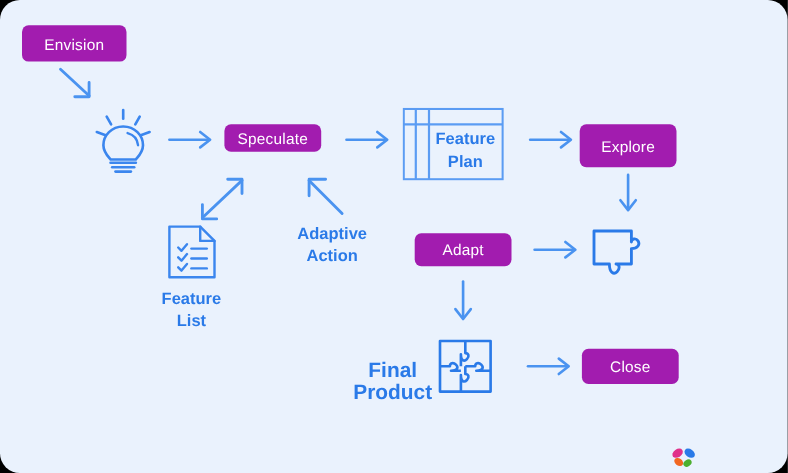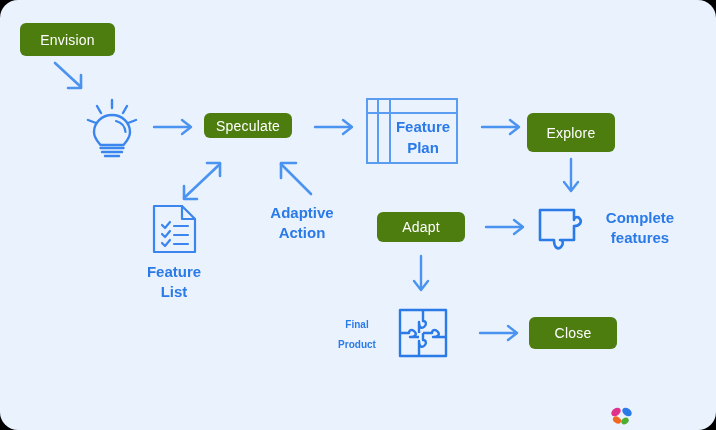--- a/index.html
+++ b/index.html
@@ -2,21 +2,21 @@
 <html><head>
 <meta charset="utf-8">
 <style>
   html,body{margin:0;padding:0;background:#000;}
   body{width:716px;height:430px;overflow:hidden;
        font-family:"Liberation Sans","DejaVu Sans",sans-serif;}
   #card{position:absolute;left:0;top:0;width:716px;height:430px;
         background:#eaf2fd;border-radius:18px;overflow:hidden;}
   .node{position:absolute;}
   .btn{display:flex;align-items:center;justify-content:center;
-       background:#4d7c0f;color:#fff;border-radius:6px;
+       background:#a21caf;color:#fff;border-radius:6px;
        font-size:14px;letter-spacing:.2px;white-space:nowrap;}
   .lbl{color:#2a7ae8;font-weight:bold;font-size:14px;line-height:18px;
        text-align:center;white-space:pre-line;}
   .icon svg{display:block;}
   .arrow svg{display:block;overflow:visible;}
   #logo{position:absolute;left:607px;top:404px;width:30px;height:24px;}
 </style>
 </head>
 <body>
 
@@ -146,31 +146,29 @@
     </svg>
   </div>
 
   <div class="node icon" style="left:538px;top:208px;width:48px;height:46px;">
     <svg width="48" height="46" viewBox="0 0 48 46">
       <path d="M2 2 L36 2 L36 12 C36 9 40 8 42 11 C44 14 42 18 36 18 L36 32 L22 32
                C25 32 26 36 23 39 C20 42 16 40 16 32 L2 32 Z" stroke="#2a7ae8" stroke-width="2.6" fill="none" stroke-linejoin="round"></path>
     </svg>
   </div>
 
-  <div class="node lbl" style="left:588px;top:208px;width:104px;font-size:15px;line-height:20px;">Complete
-features</div>
 
   <div class="node arrow" style="left:412px;top:255px;width:18px;height:38px;">
     <svg width="18" height="38" viewBox="0 0 18 38">
       <path d="M9 1 L9 33" stroke="#4a93f0" stroke-width="2.4" stroke-linecap="round"></path>
       <path d="M2 26 L9 35 L16 26" stroke="#4a93f0" stroke-width="2.4" fill="none" stroke-linecap="round" stroke-linejoin="round"></path>
     </svg>
   </div>
 
-  <div class="node lbl" style="left:318px;top:315px;width:78px;font-size:10px;line-height:20px;">Final
+  <div class="node lbl" style="left:318px;top:328px;width:78px;font-size:19px;line-height:20px;">Final
 Product</div>
 
   <div class="node icon" style="left:398px;top:308px;width:50px;height:50px;">
     <svg width="50" height="50" viewBox="0 0 50 50">
       <g stroke="#2a7ae8" stroke-width="2.4" fill="none" stroke-linejoin="round">
         <rect x="2" y="2" width="46" height="46"></rect>
         <path d="M25 2 L25 13 C28 13 29 16 26.5 18.5 C24 21 21 20 21 14 L21 25"></path>
         <path d="M2 25 L11 25 C11 22 14 21 16.5 23.5 C19 26 18 29 12 29 L21 29"></path>
         <path d="M25 25 L25 32 C28 32 29 35 26.5 37.5 C24 40 21 39 21 33 L21 48"></path>
         <path d="M25 25 L34 25 C34 22 37 21 39.5 23.5 C42 26 41 29 35 29 L48 29"></path>

